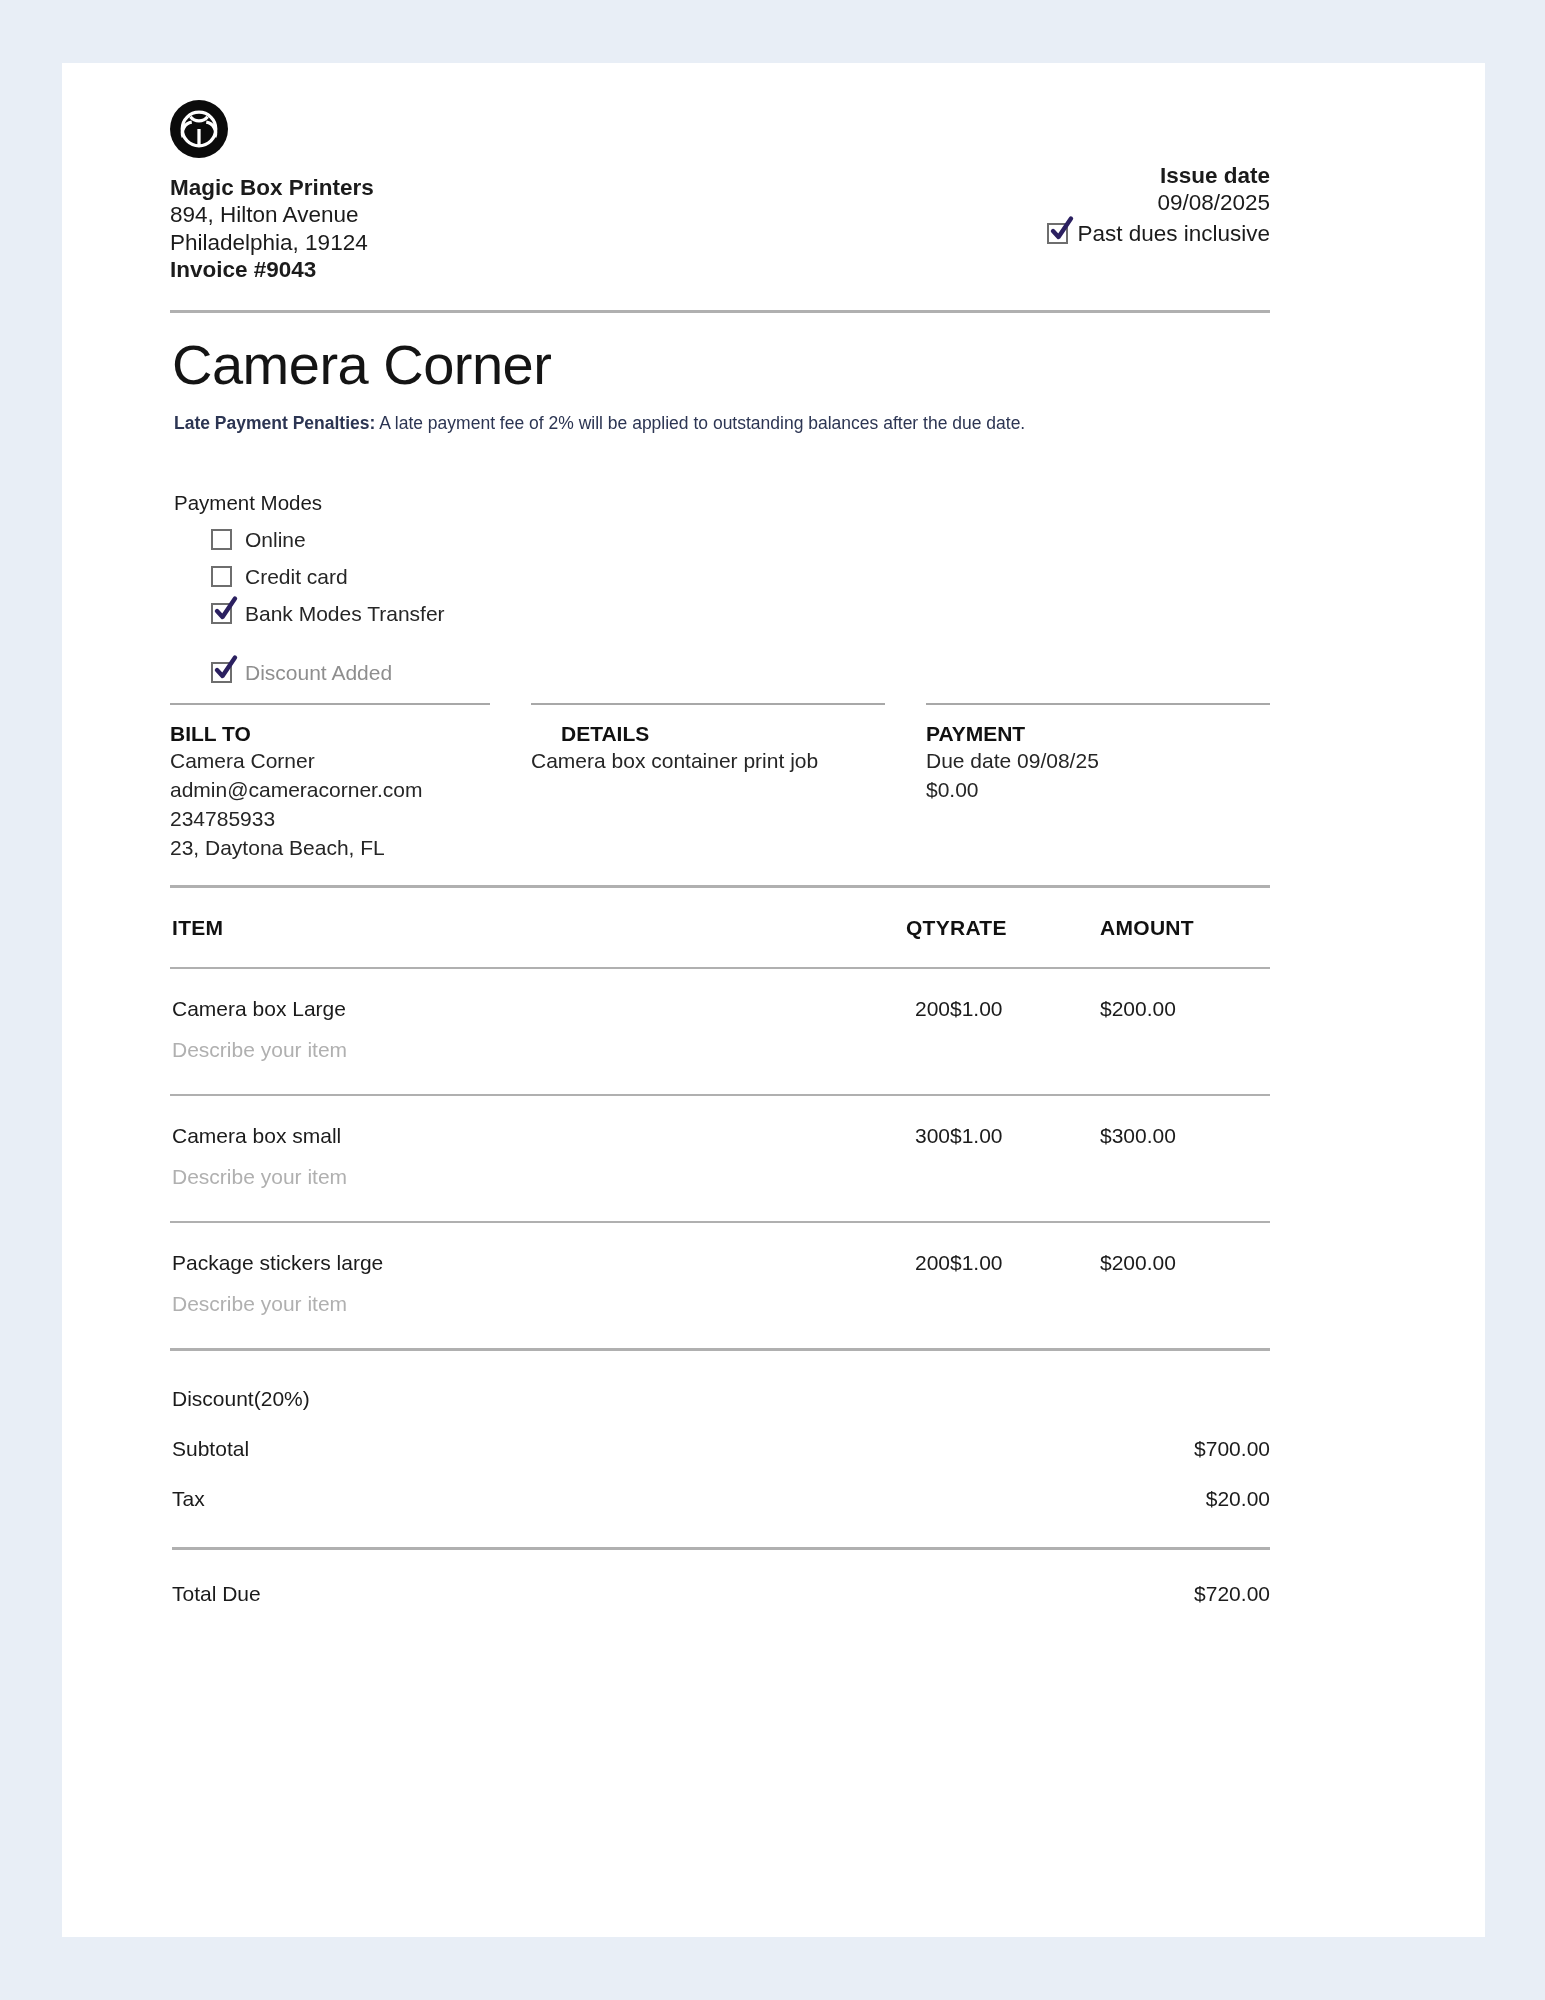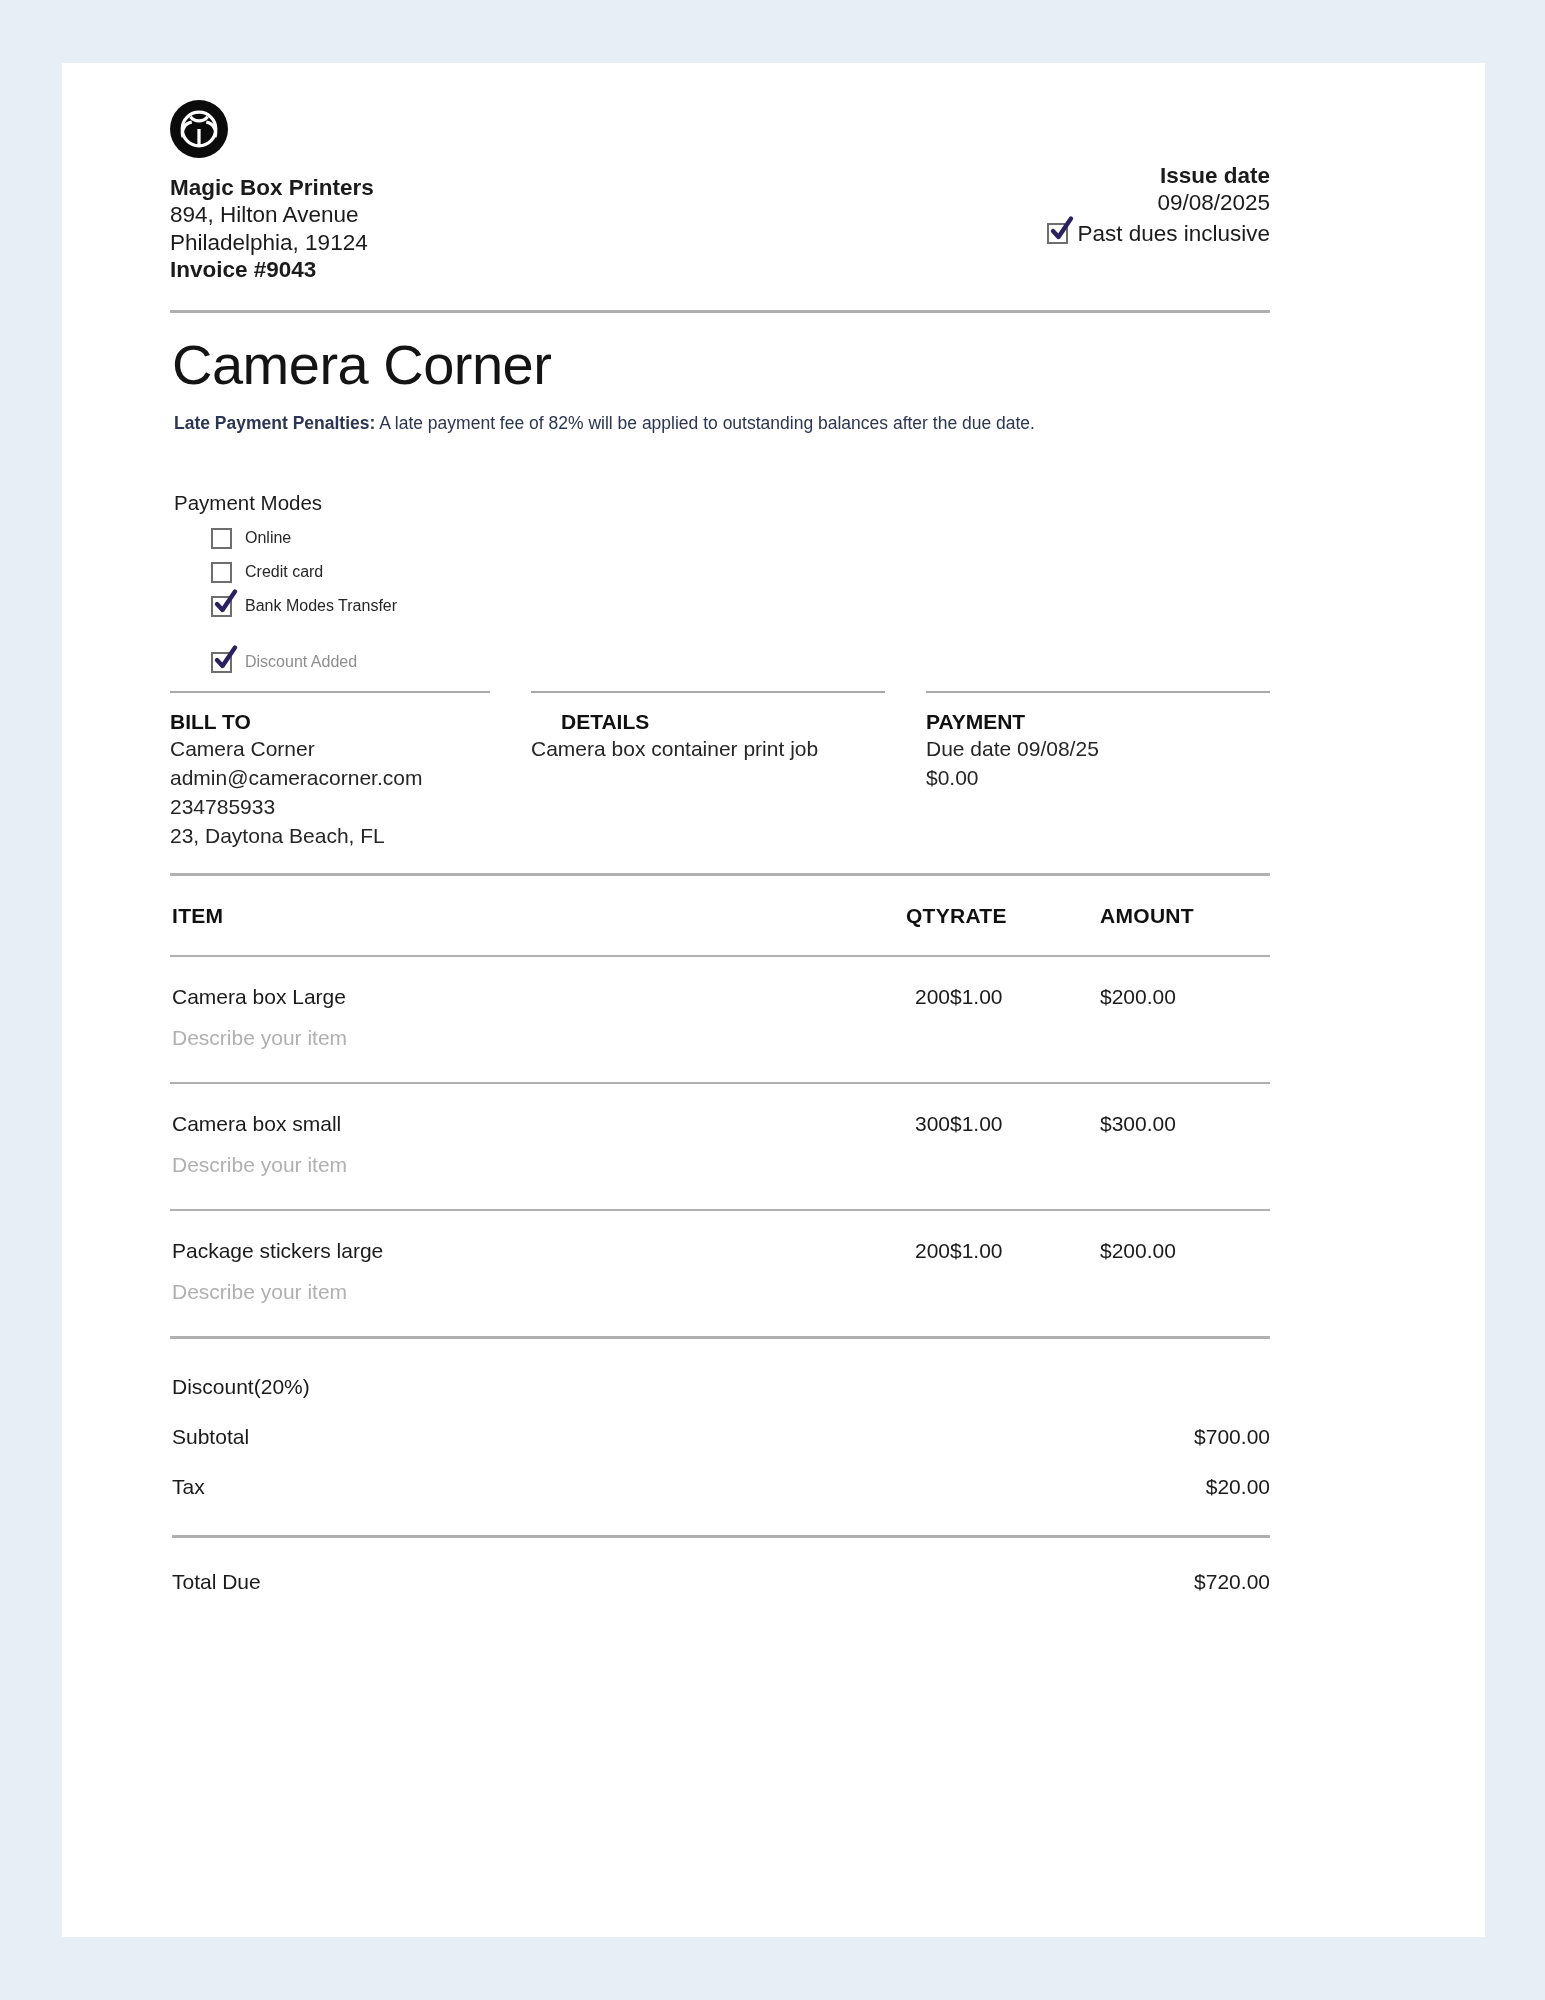--- a/index.html
+++ b/index.html
@@ -126,21 +126,21 @@
     font-weight: normal;
     color: #1b1b1b;
   }
   .pm-row {
     display: flex;
     align-items: center;
     gap: 13px;
     margin-left: 37px;
     margin-top: 13px;
   }
-  .pm-label { font-size: 16px; color: #262626; }
+  .pm-label { font-size: 21px; color: #262626; }
   .pm-label.muted { color: #8e8e8e; }
   .pm-gap { height: 22px; }
 
   
   .cols {
     display: flex;
     margin-top: 18px;
   }
   .col { box-sizing: border-box; }
   .col-bill { width: 320px; }
@@ -249,21 +249,21 @@
           <span>Past dues inclusive</span>
         </div>
       </div>
     </div>
 
     <hr class="hrule rule-main">
 
     <h1 class="doc-title">Camera Corner</h1>
 
     <div class="penalty">
-      <b>Late Payment Penalties:</b><span> A late payment fee of 82% will be applied to outstanding balances after the due date.</span>
+      <b>Late Payment Penalties:</b><span> A late payment fee of 2% will be applied to outstanding balances after the due date.</span>
     </div>
 
     <div class="pm-block">
       <div class="pm-title">Payment Modes</div>
 
       <div class="pm-row">
         <span class="cbox"></span>
         <span class="pm-label">Online</span>
       </div>
 

